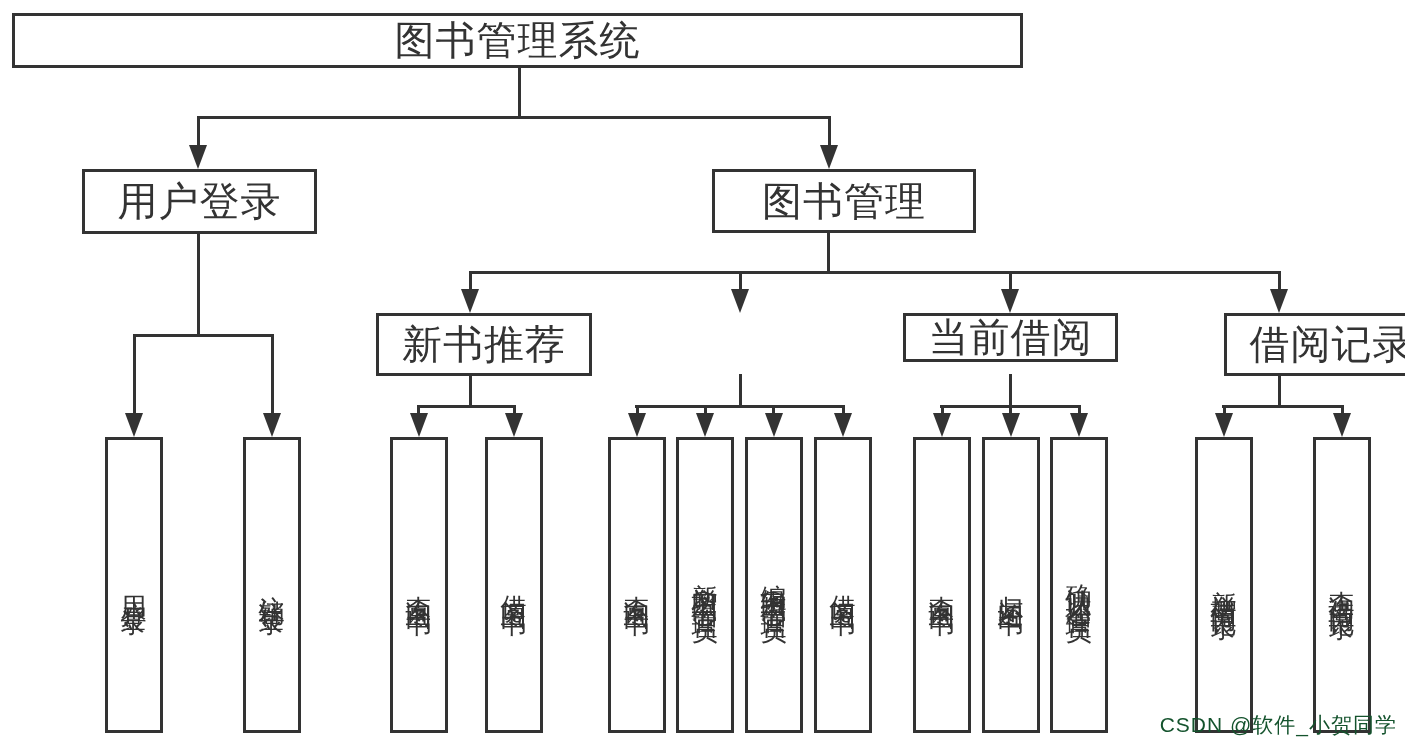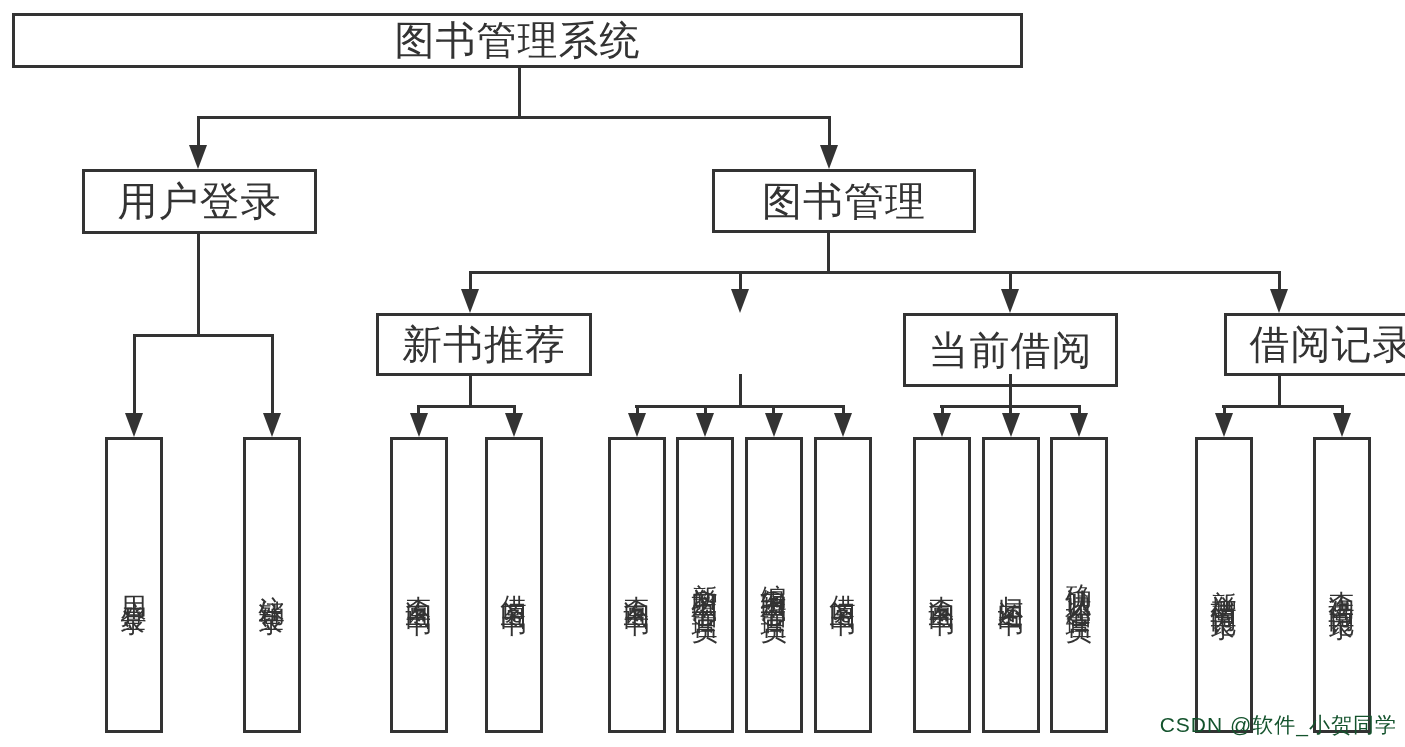--- a/index.html
+++ b/index.html
@@ -45,21 +45,21 @@
 
   <div class="box" style="left:712px;top:169px;width:264px;height:64px;">
     <span class="hlabel">图书管理</span>
   </div>
 
   <div class="box" style="left:363px;top:313px;width:216px;height:63px;margin-left:13px;">
     <span class="hlabel">新书推荐</span>
   </div>
 
 
-  <div class="box" style="left:903px;top:313px;width:215px;height:74px;">
+  <div class="box" style="left:903px;top:313px;width:215px;height:49px;">
     <span class="hlabel">当前借阅</span>
   </div>
 
   <div class="box" style="left:1224px;top:313px;width:215px;height:63px;">
     <span class="hlabel">借阅记录</span>
   </div>
 
   <div class="box leaf" style="left:105px;">
     <span class="vtext">用户登录</span>
   </div>

